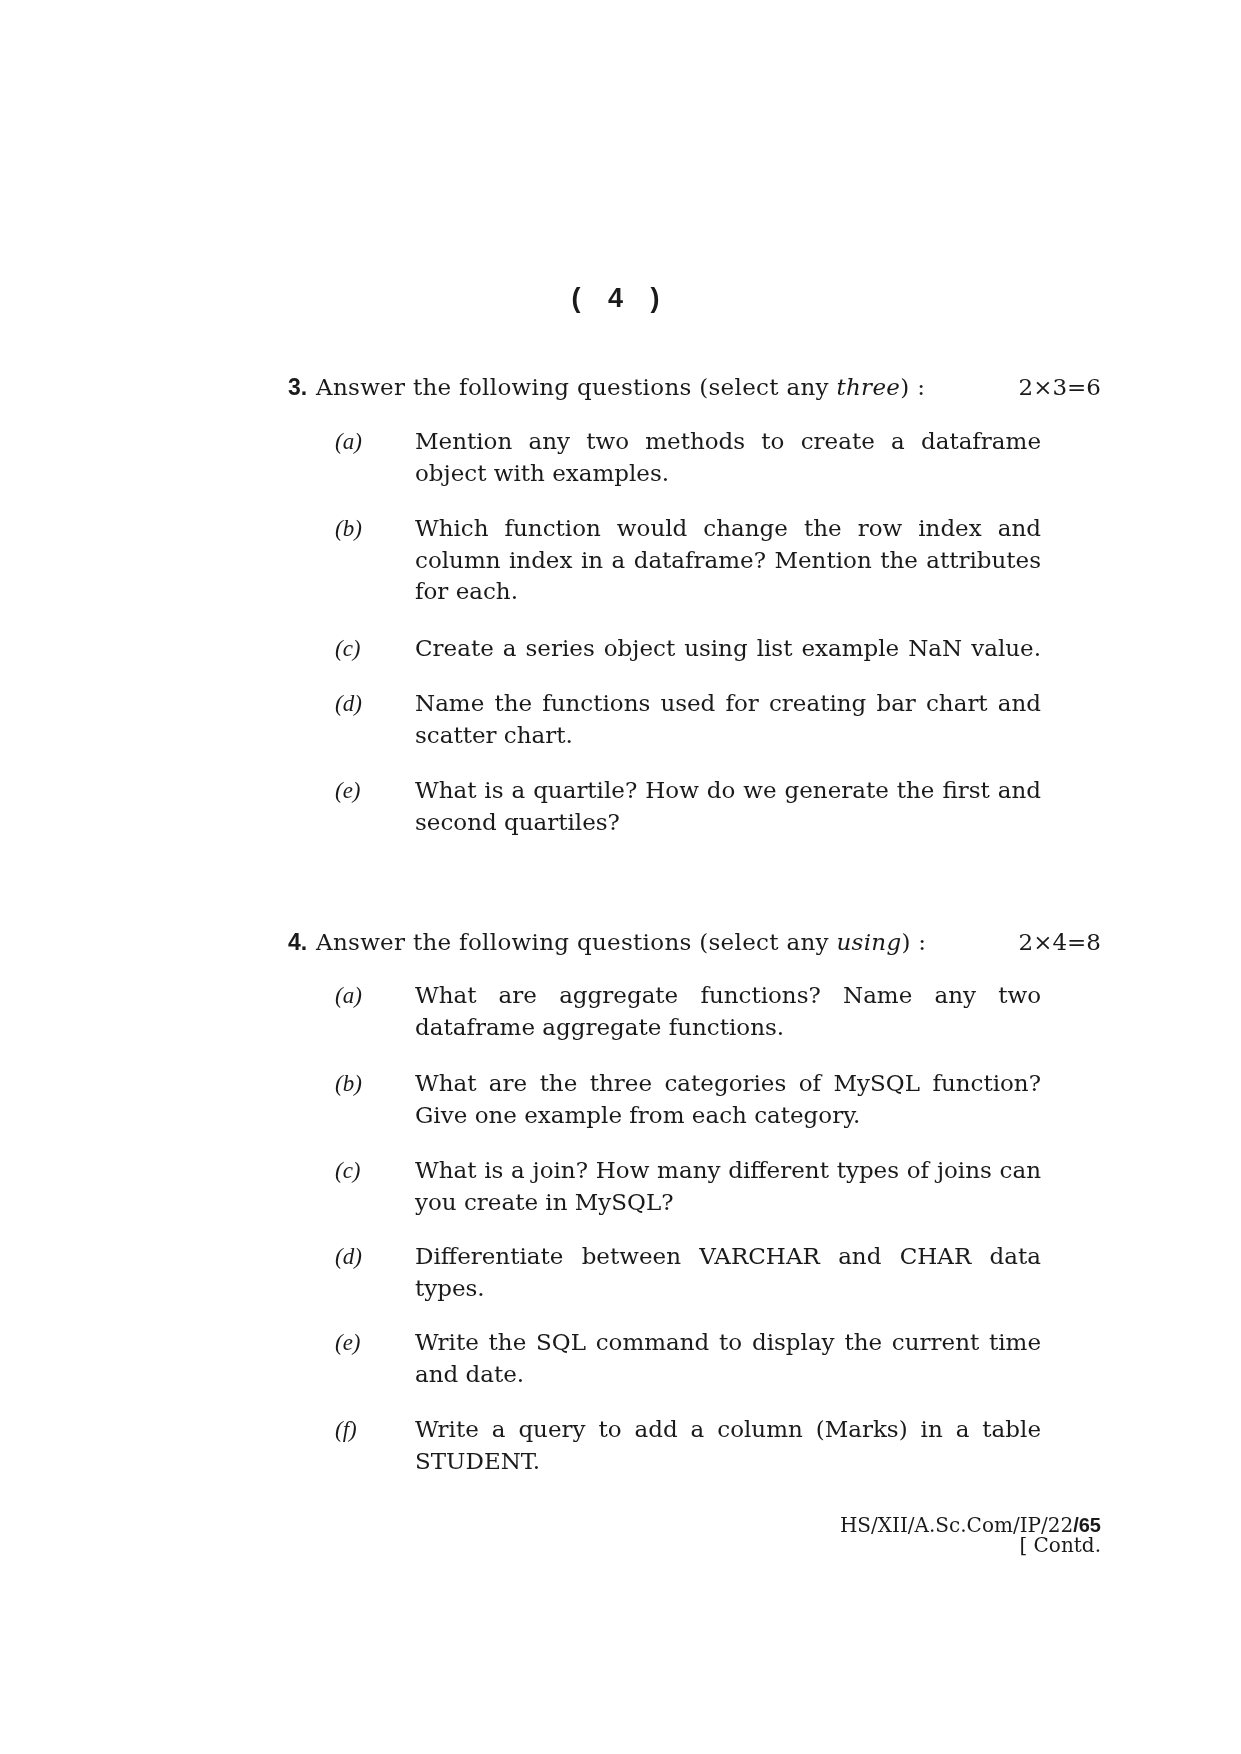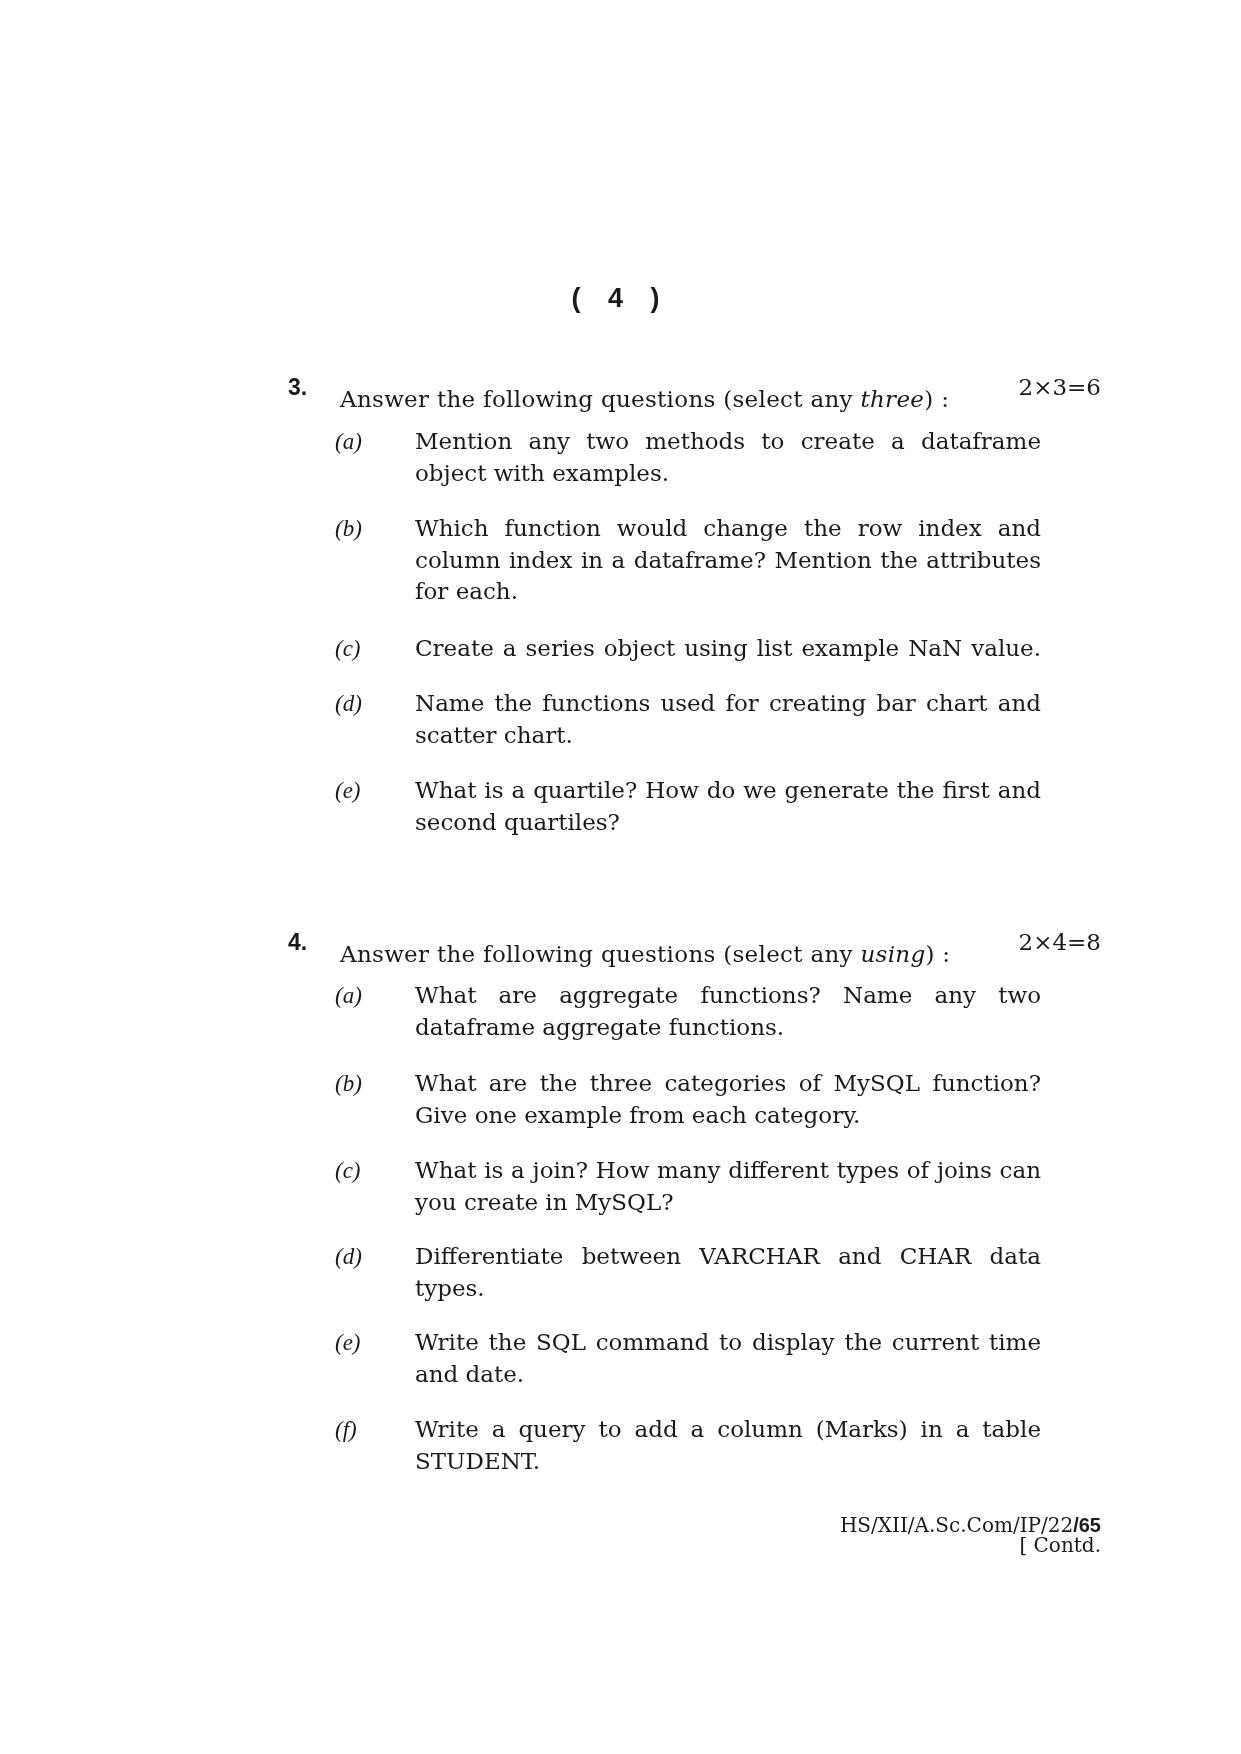--- a/index.html
+++ b/index.html
@@ -3,21 +3,21 @@
 <meta charset="utf-8">
 <style>
   html, body { margin:0; padding:0; background:#ffffff; }
   body { width:1241px; height:1754px; position:relative; overflow:hidden; color:#1a1a1a;
          font-family:"DejaVu Serif","Liberation Serif",serif; }
   .abs { position:absolute; }
   .pagenum { left:0; width:1241px; top:283px; text-align:center; font-family:"Liberation Sans",sans-serif;
              font-weight:bold; font-size:27px; letter-spacing:10px; }
   .qhead { left:288px; width:813px; font-size:23px; line-height:32px; white-space:nowrap; }
   .qnum { position:absolute; left:0; top:0; font-family:"Liberation Sans",sans-serif; font-weight:bold; }
-  .qtext { position:absolute; left:52px; top:0; letter-spacing:0.3px;margin-top:12px; }
+  .qtext { position:absolute; left:28px; top:0; letter-spacing:0.3px; }
   .qmarks { position:absolute; right:0; top:0; }
   .item { left:335px; width:706px; font-size:23px; line-height:31.5px; }
   .ilabel { position:absolute; left:0; top:0; font-style:italic; font-family:"Liberation Serif",serif; }
   .itext { margin-left:80px; text-align:justify; text-align-last:left; }
   .itext.j1 { text-align-last:justify; }
   .footer { left:267px; width:834px; top:1511px; font-size:20px; line-height:28px;text-align:right; }
   .footer .code b { font-family:"Liberation Sans",sans-serif; }
   .footer .contd { position:absolute; right:0; top:0;margin-top:20px; }
 </style>
 </head>

